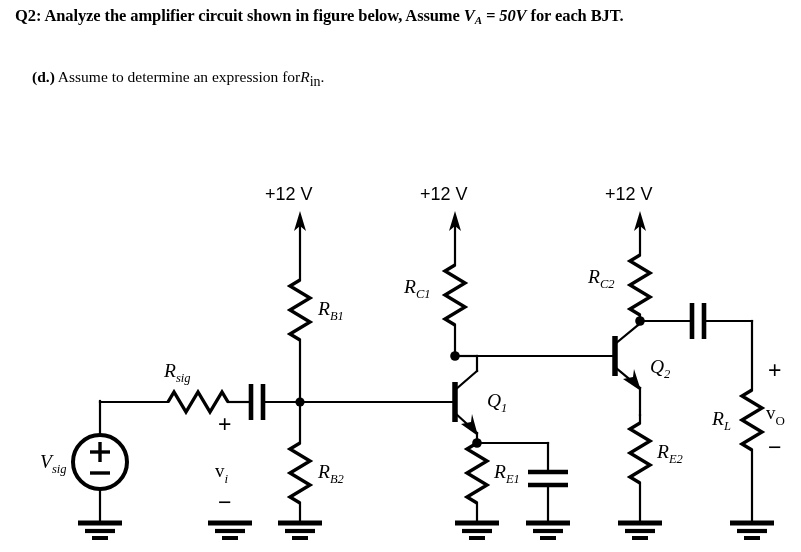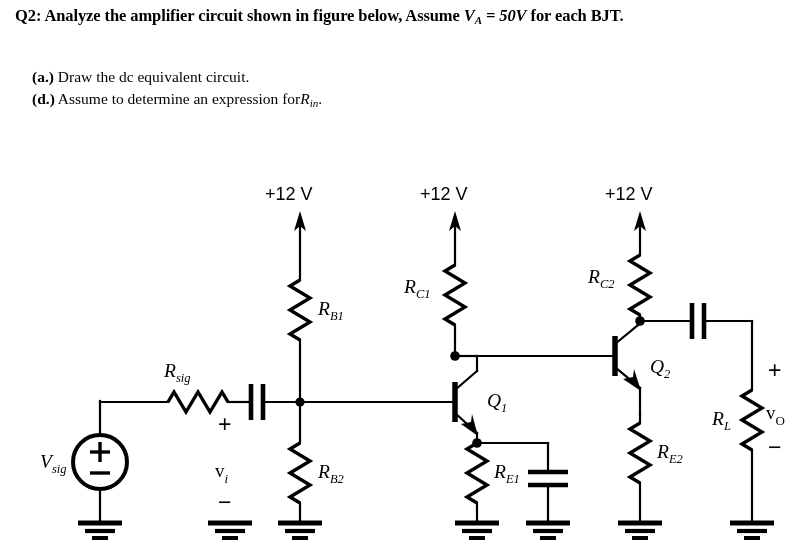--- a/index.html
+++ b/index.html
@@ -43,23 +43,22 @@
   .sq-row {
     white-space: nowrap;
   }
   .sq-label {
     font-weight: bold;
   }
   .sq-text .math-it {
     font-style: italic;
   }
   .sq-text .sub {
-    font-size: 11px;
+    font-size: 14px;
     vertical-align: -0.3em;
-    font-style: italic;
     margin-top: 40px;
   }
   #circuit-figure {
     position: absolute;
     left: 0;
     top: 175px;
     width: 801px;
     height: 377px;
   }
   svg {
@@ -139,24 +138,20 @@
 <div id="question-title">
   <span>Q2:</span>
   <span>Analyze the amplifier circuit shown in figure below, Assume</span>
   <span class="math-it">V</span><span class="sub">A</span>
   <span class="math-it">= 50V</span>
   <span>for each BJT.</span>
 </div>
 
 <div id="sub-questions">
   <div class="sq-row">
-    <span class="sq-label">(a.)</span>
-    <span class="sq-text">Draw the dc equivalent circuit.</span>
-  </div>
-  <div class="sq-row">
     <span class="sq-label">(d.)</span>
     <span class="sq-text">Assume to determine an expression for</span><span class="sq-text"><span class="math-it">R</span><span class="sub">in</span><span>.</span></span>
   </div>
 </div>
 
 <div id="circuit-figure">
 <svg width="801" height="377" viewBox="0 0 801 377">
 
   <circle class="srccircle" cx="100" cy="287" r="27"></circle>
 

